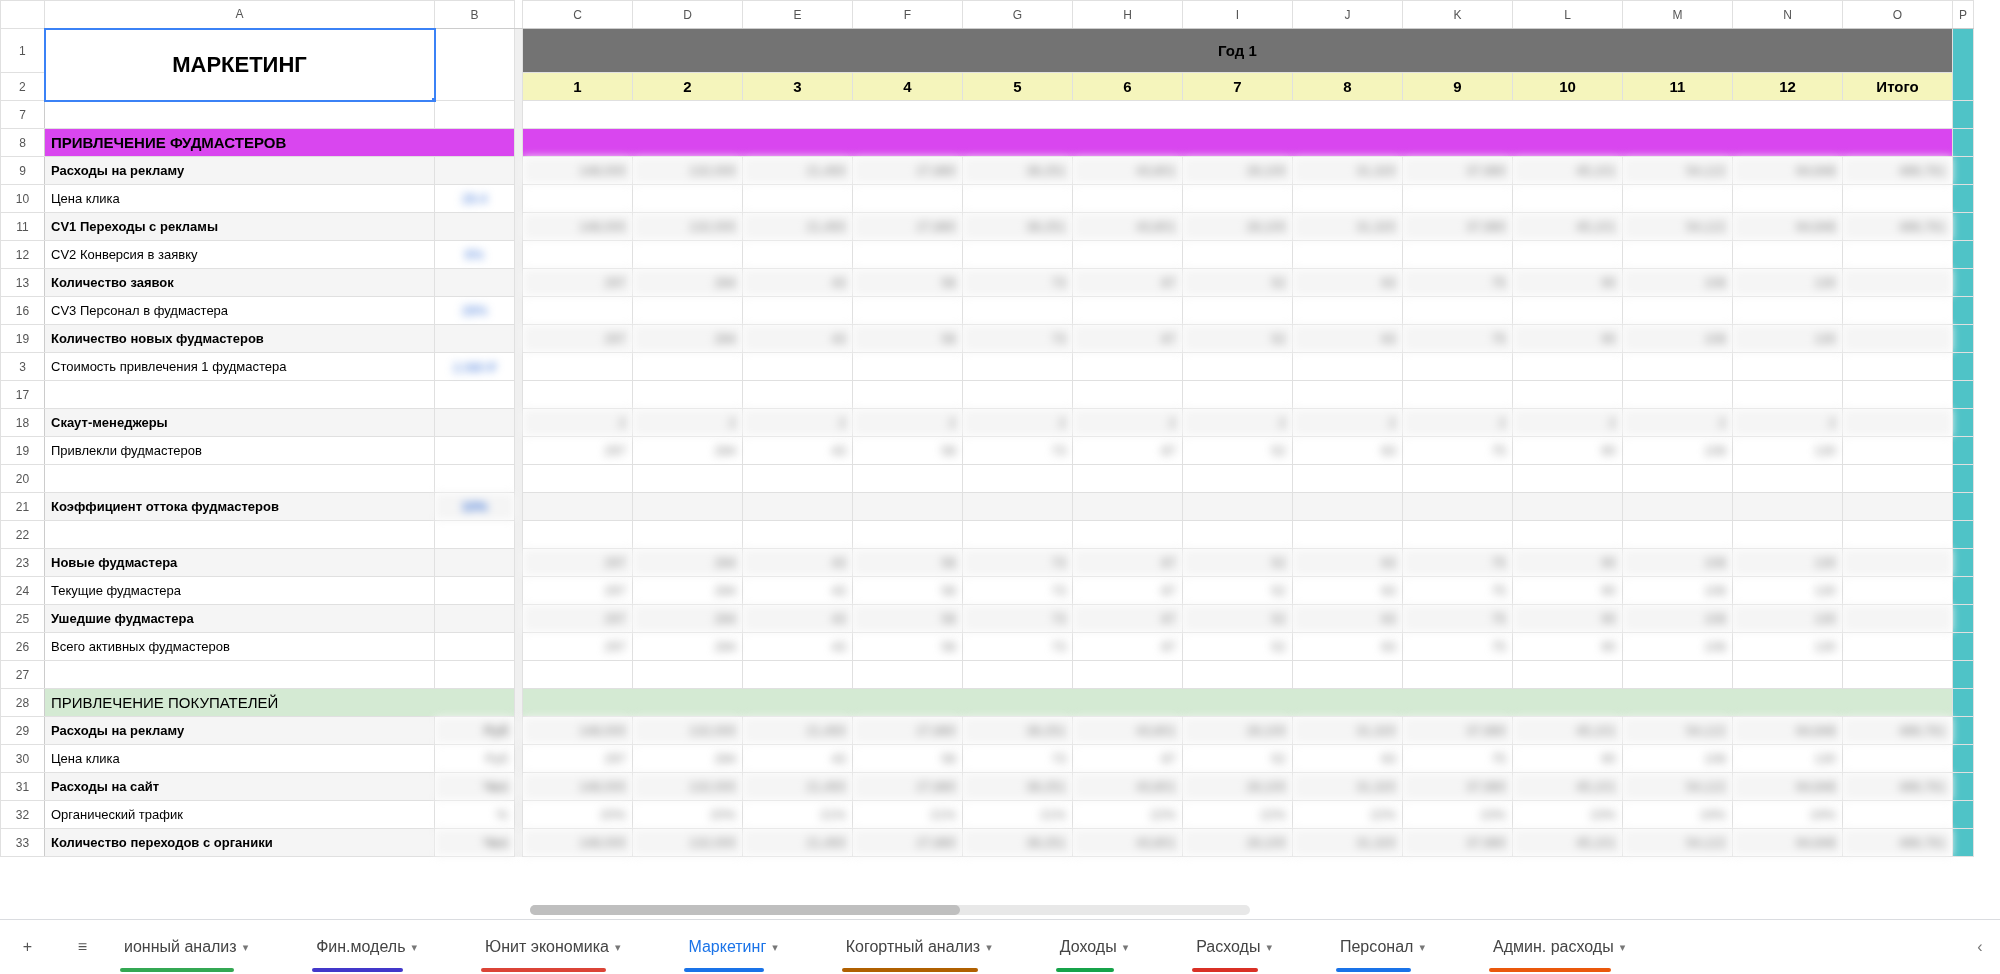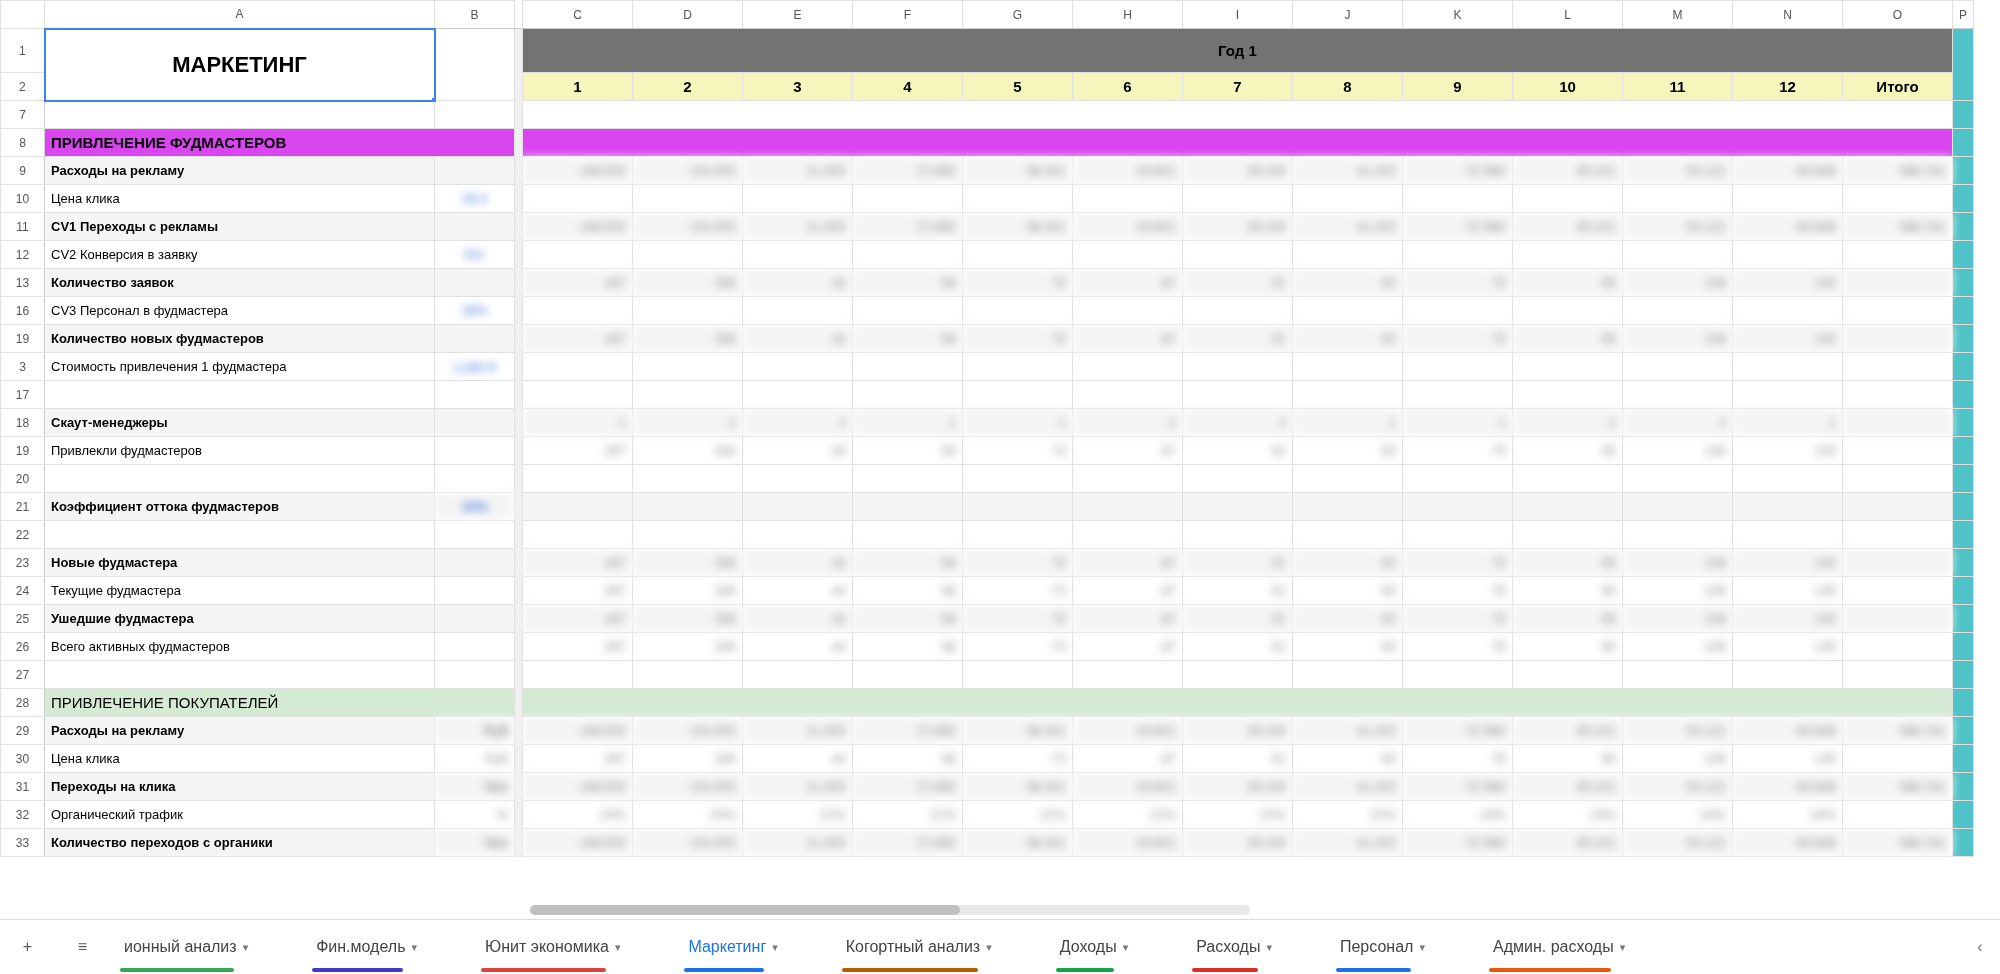--- a/index.html
+++ b/index.html
@@ -647,21 +647,21 @@
           <td class="data-area blur-purple">63</td>
           <td class="data-area blur-purple">75</td>
           <td class="data-area blur-purple">90</td>
           <td class="data-area blur-purple">108</td>
           <td class="data-area blur-purple">130</td>
           <td class="data-area blur-purple"></td>
           <td class="side-stripe"></td>
         </tr>
         <tr class="alt-row">
           <td class="col-rownum">31</td>
-          <td class="col-a">Переходы на клика</td>
+          <td class="col-a">Расходы на сайт</td>
           <td class="col-b blur">Чел</td>
           <td class="col-gutter"></td>
           <td class="data-area blur">148,000</td>
           <td class="data-area blur">132,000</td>
           <td class="data-area blur">21,450</td>
           <td class="data-area blur">27,880</td>
           <td class="data-area blur">38,251</td>
           <td class="data-area blur">43,801</td>
           <td class="data-area blur">28,100</td>
           <td class="data-area blur">31,320</td>

